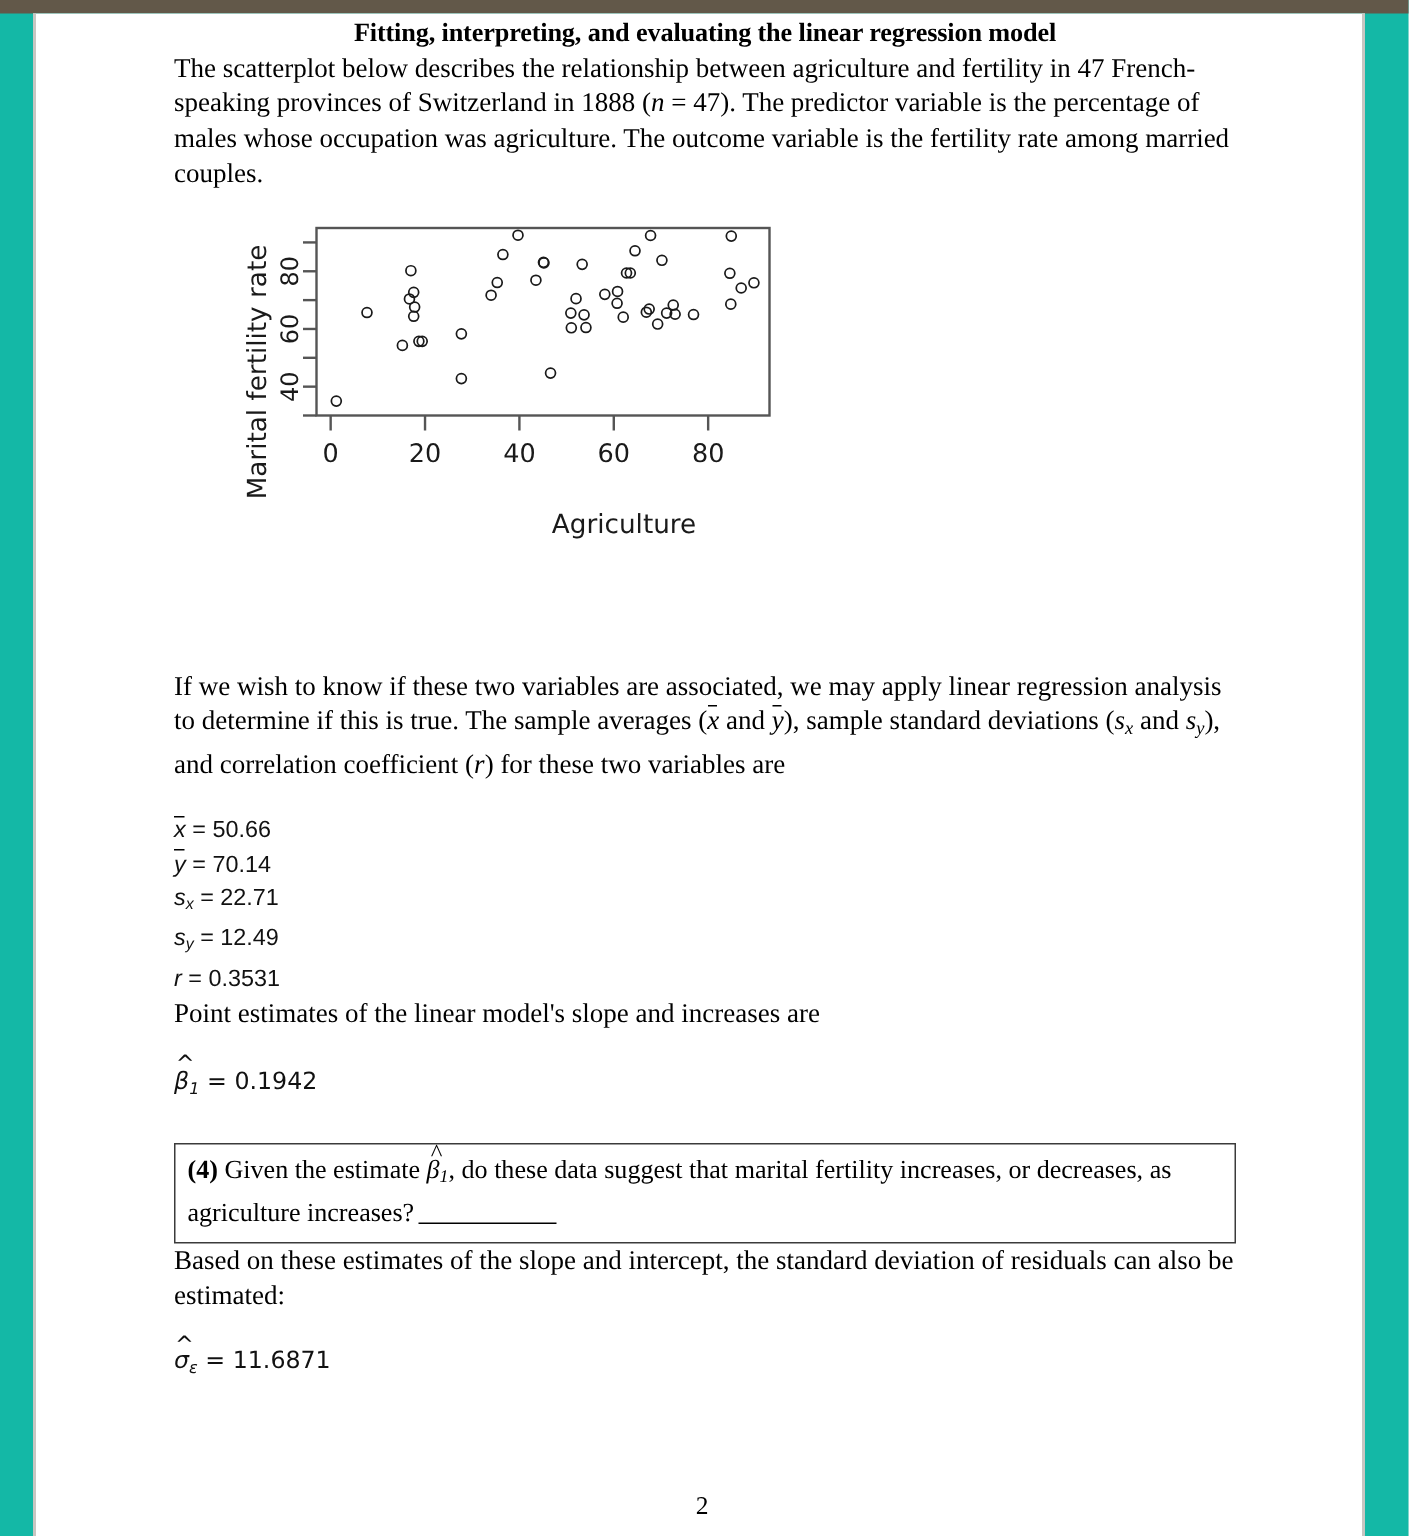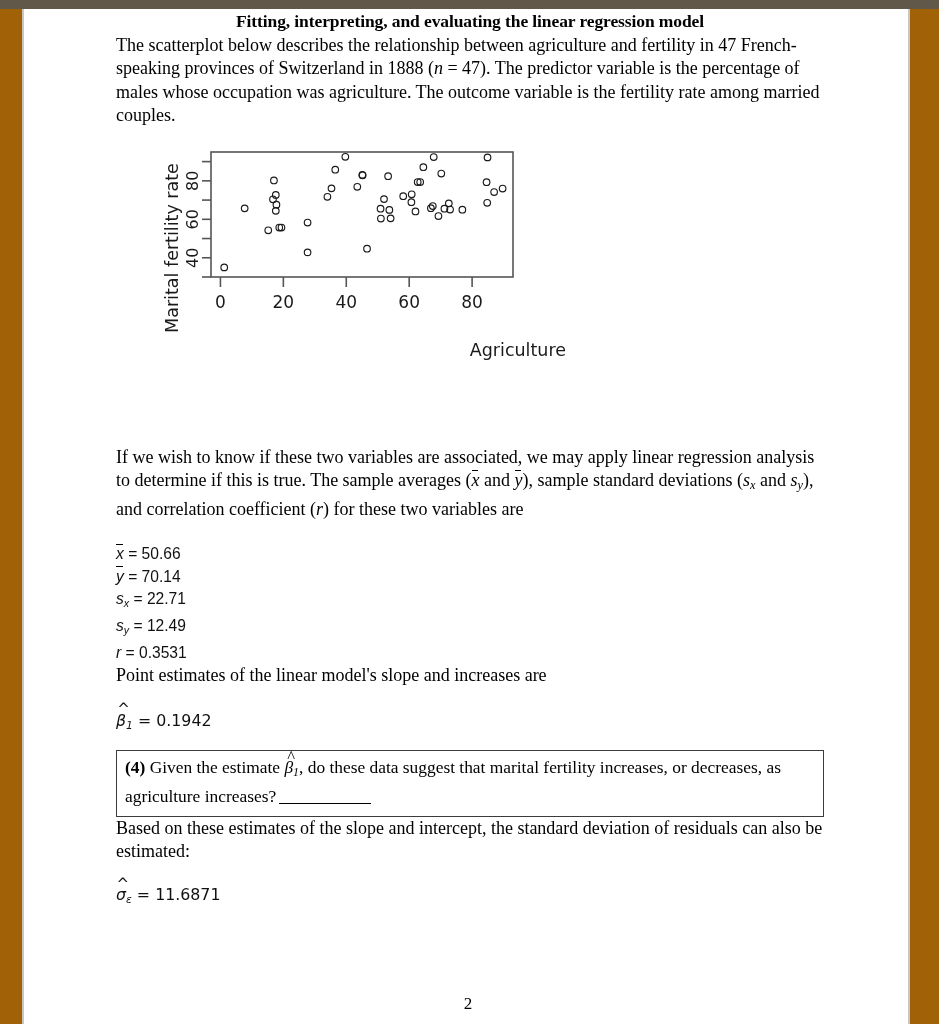--- a/index.html
+++ b/index.html
@@ -10,21 +10,21 @@
   body {
     width: 939px;
     height: 1024px;
     overflow: hidden;
     font-family: "Liberation Serif", serif;
   }
   #app {
     position: relative;
     width: 939px;
     height: 1024px;
-    background: #a16207;
+    background: #14b8a6;
   }
   .topbar {
     position: absolute;
     top: 0; left: 0;
     width: 939px;
     height: 9px;
     background: #625849;
   }
   .page {
     position: absolute;
@@ -92,21 +92,21 @@
     font-family: "DejaVu Sans", sans-serif;
     font-size: 17.5px;
     color: #1a1a1a;
     white-space: nowrap;
   }
   .xlab {
     position: absolute;
     left: 150px;
     top: 194px;
     width: 300px;
-    text-align: right;
+    text-align: center;
     font-family: "DejaVu Sans", sans-serif;
     font-size: 17.5px;
     color: #1a1a1a;
   }
   svg.plot { position: absolute; left: 0; top: 0; }
 
   
   .stats-block {
     margin-top: 22px;
     font-family: Liberation Sans, sans-serif;
@@ -130,21 +130,21 @@
     content: "^";
     position: absolute;
     left: 50%;
     transform: translateX(-58%);
     top: -0.70em;
     font-size: 0.95em;
     font-style: normal;
   }
 
   .qbox {
-    margin-top: 13px;
+    margin-top: 25px;
     border: 1px solid #3b3b3b;
     padding: 5px 8px 7px 8px;
     font-size: 17.4px;
     line-height: 23.6px;
   }
   .blank {
     display: inline-block;
     width: 92px;
     border-bottom: 1.4px solid #000;
     margin-left: 3px;

